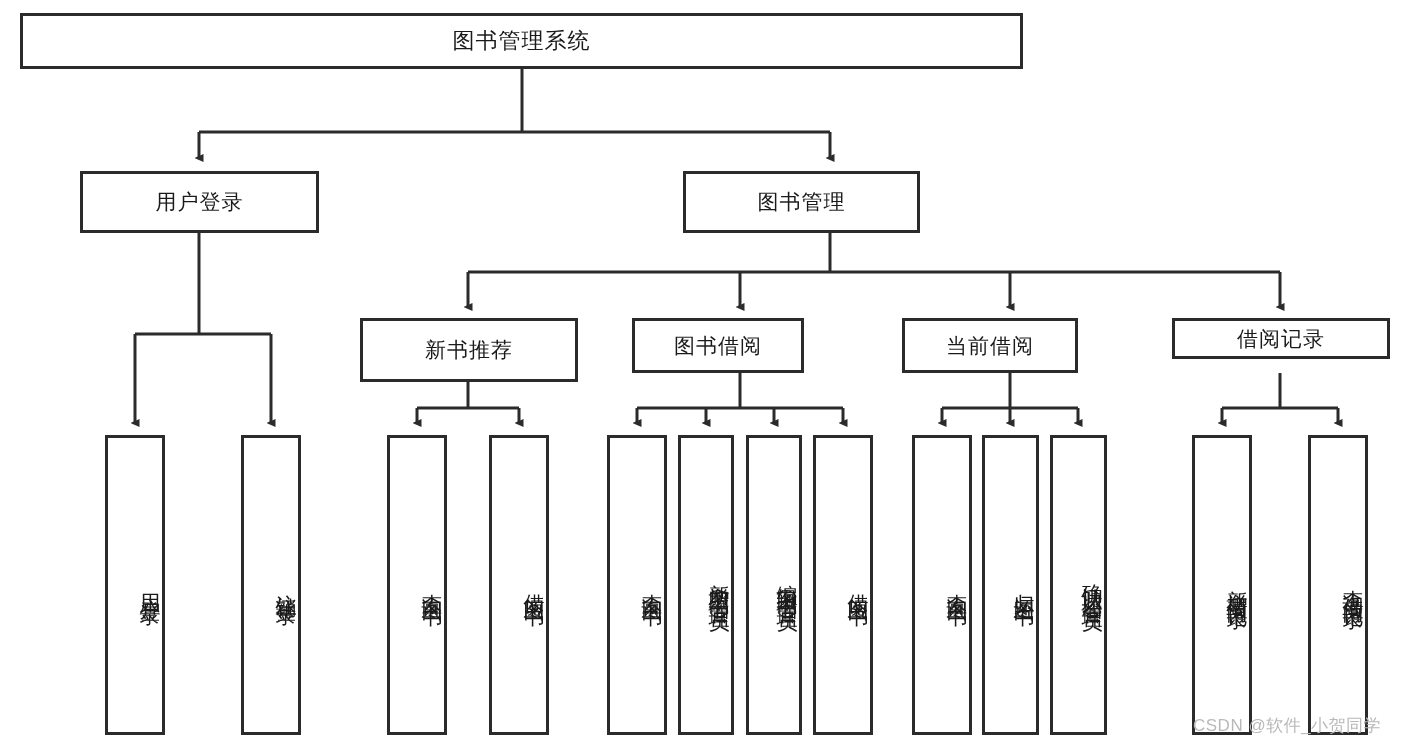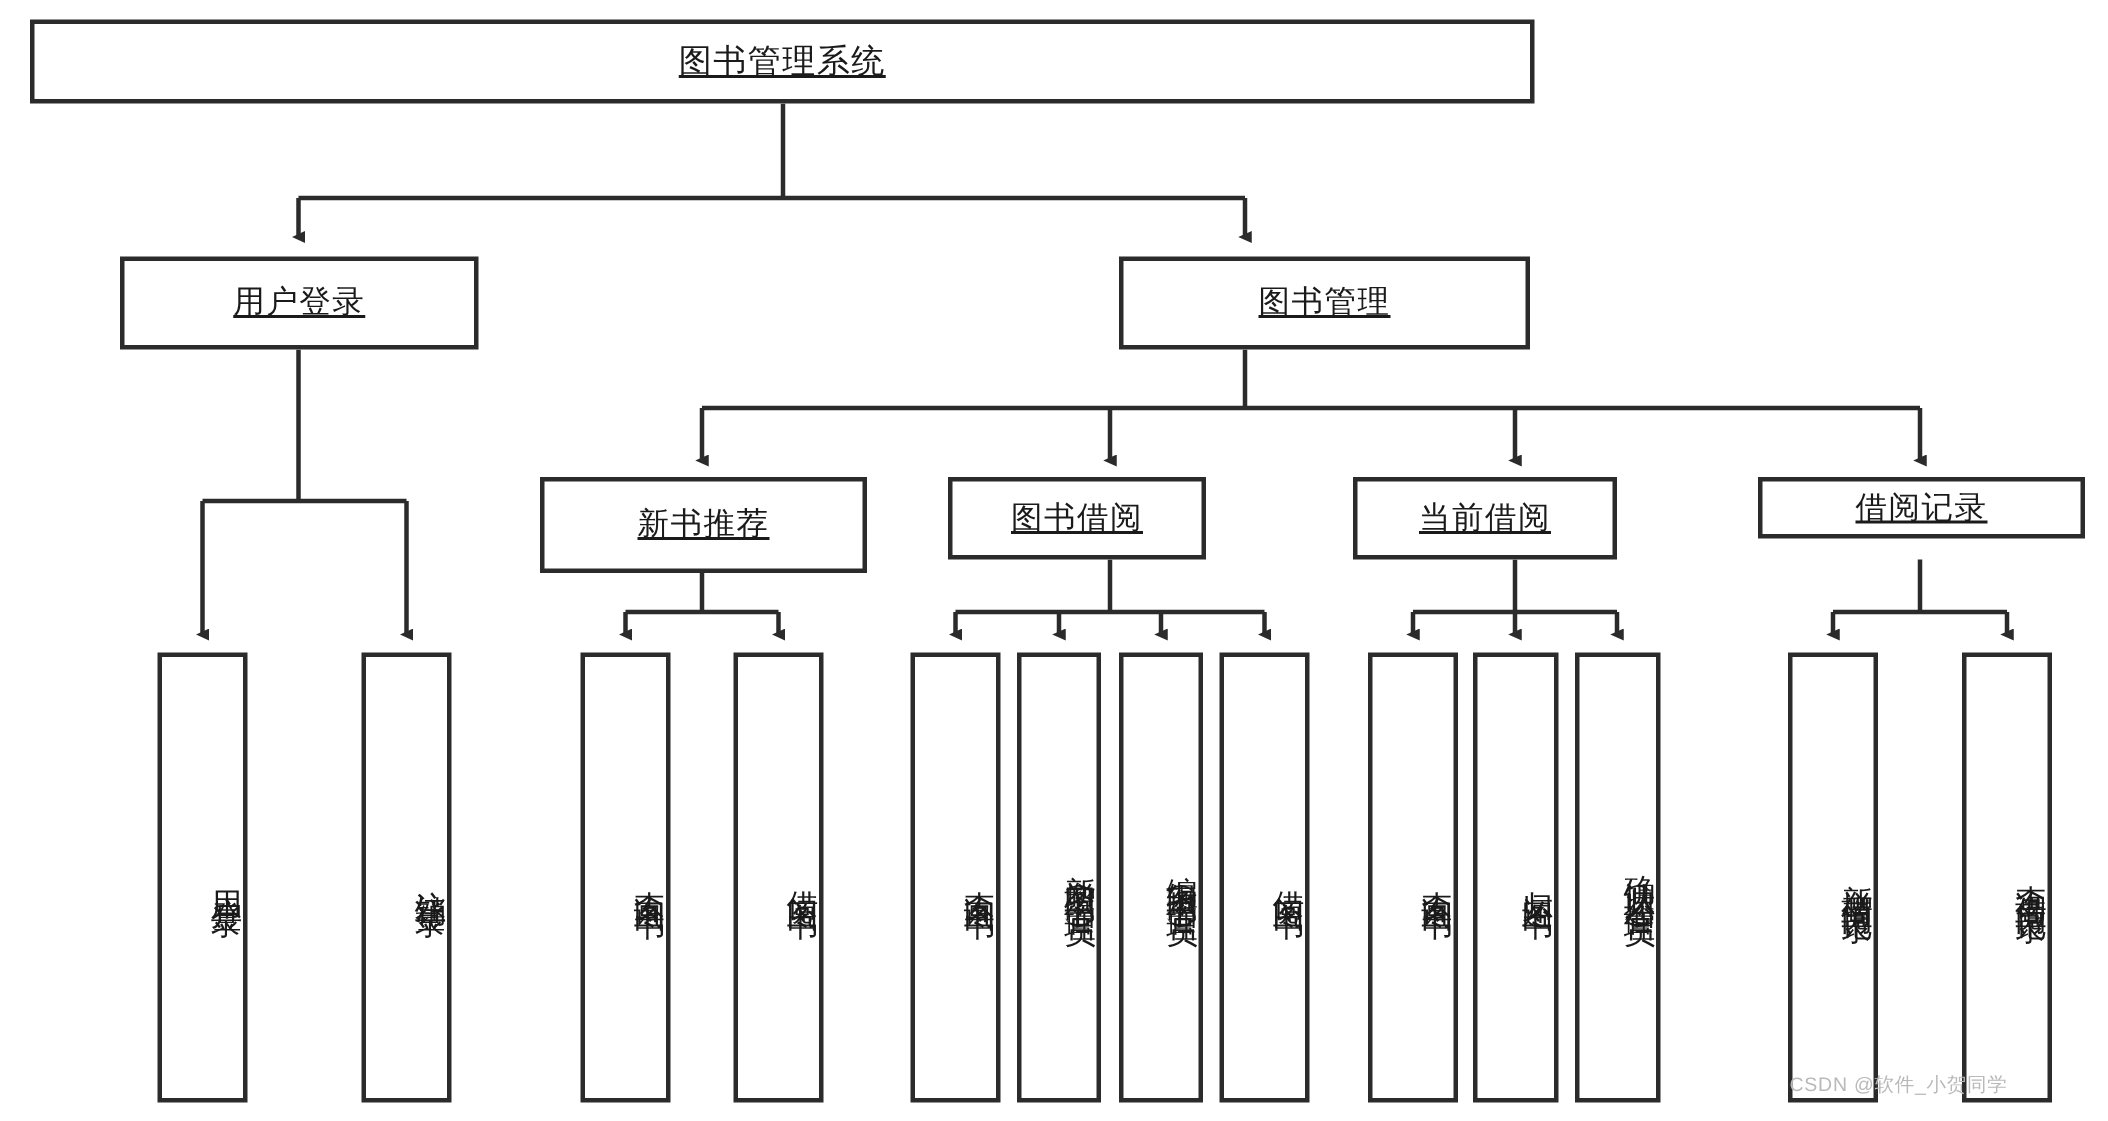--- a/index.html
+++ b/index.html
@@ -33,21 +33,20 @@
     display: flex;
     align-items: center;
     justify-content: center;
     color: #1a1a1a;
   }
   .node-h {
     font-size: 21px;
     letter-spacing: 1px;
     line-height: 1.2;
     white-space: nowrap;
-    text-decoration: underline;
   }
   .node-root {
     font-size: 22px;
   }
   .node-v {
     writing-mode: vertical-rl;
     text-orientation: upright;
     font-size: 21px;
     letter-spacing: 4px;
     line-height: 1.1;
@@ -55,21 +54,21 @@
     align-items: flex-start;
     justify-content: center;
   }
   .node-v > span {
     display: block;
     writing-mode: vertical-rl;
     text-orientation: upright;
   }
   .watermark {
     position: absolute;
-    font-size: 13px;
+    font-size: 17px;
     color: #b9b9b9;
     white-space: nowrap;
     letter-spacing: 0.5px;
   }
 </style>
 </head>
 <body>
 
 <div id="diagram-root">
 
@@ -123,21 +122,21 @@
     </g>
   </svg>
 
   <div class="node node-h node-root" style="left:20px; top:13px; width:1003px; height:56px;">
     <span>图书管理系统</span>
   </div>
 
   <div class="node node-h" style="left:80px; top:171px; width:239px; height:62px;">
     <span>用户登录</span>
   </div>
-  <div class="node node-h" style="left:746px; top:171px; width:274px; height:62px;text-align:center;">
+  <div class="node node-h" style="left:683px; top:171px; width:237px; height:62px;text-align:center;">
     <span>图书管理</span>
   </div>
 
   <div class="node node-h" style="left:360px; top:318px; width:218px; height:64px;">
     <span>新书推荐</span>
   </div>
   <div class="node node-h" style="left:632px; top:318px; width:172px; height:55px;">
     <span>图书借阅</span>
   </div>
   <div class="node node-h" style="left:902px; top:318px; width:176px; height:55px;">

